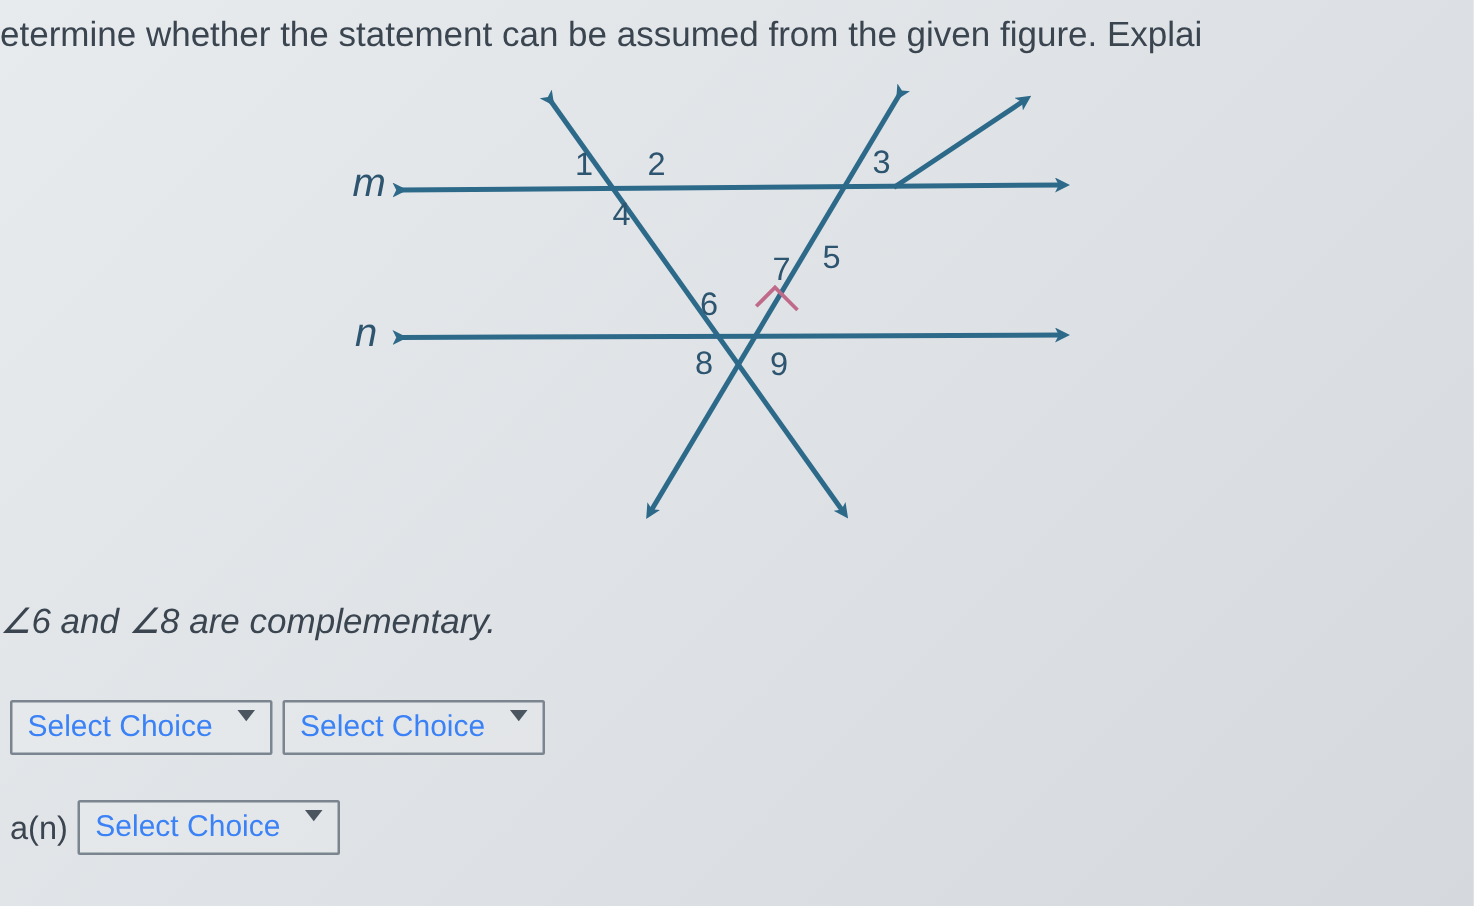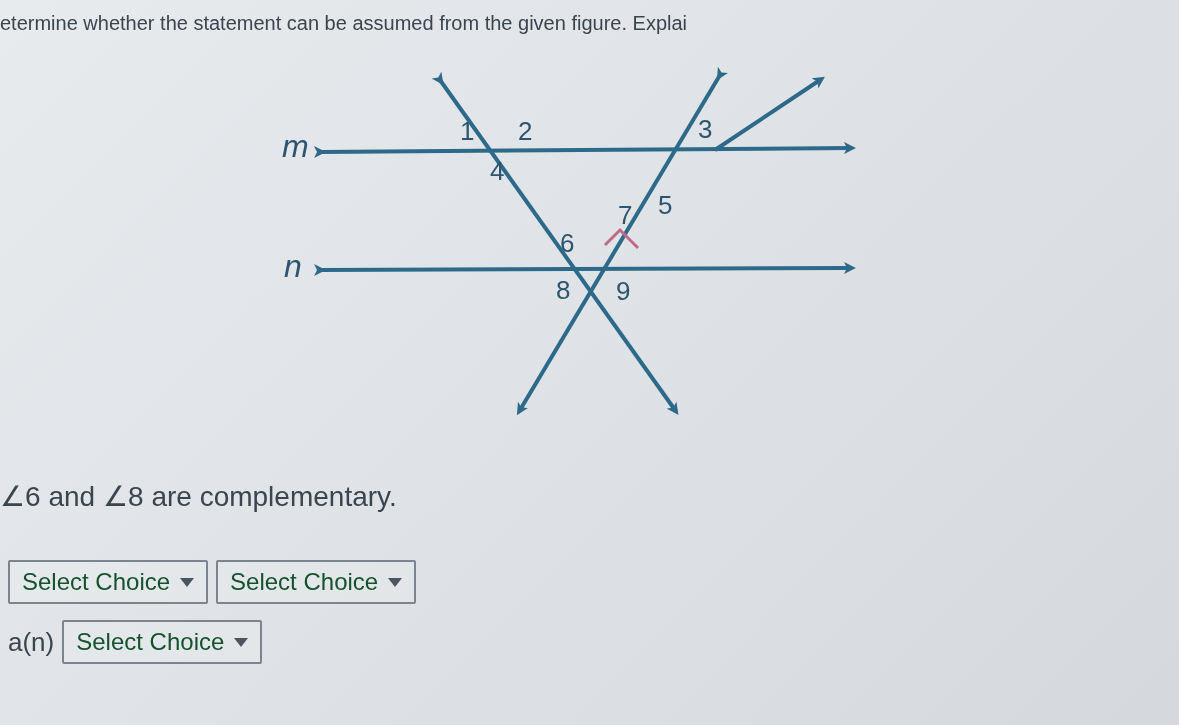--- a/index.html
+++ b/index.html
@@ -9,21 +9,21 @@
       background: linear-gradient(135deg, #e8ebee 0%, #d5d9dd 100%);
       font-family: Arial, sans-serif;
       color: #3a4550;
       overflow: hidden;
       position: relative;
     }
     .question-text {
       position: absolute;
       top: 12px;
       left: 0;
-      font-size: 20px;
+      font-size: 28px;
       color: #3a4550;
       font-weight: 400;
       white-space: nowrap;
     }
     .diagram-area {
       position: absolute;
       top: 60px;
       left: 260px;
       width: 640px;
       height: 370px;
@@ -48,55 +48,56 @@
       font-size: 26px;
       color: #2d5570;
       font-weight: 500;
     }
     .statement-text {
       position: absolute;
       top: 480px;
       left: 0;
       font-size: 28px;
       color: #3a4550;
+      font-style: italic;
     }
     .bottom-row {
       position: absolute;
       top: 560px;
       left: 8px;
       display: flex;
       align-items: center;
       flex-wrap: wrap;
       gap: 8px;
       font-size: 26px;
       color: #3a4550;
       width: 1160px;
     }
     .select-box {
       border: 2px solid #7a8590;
       background: rgba(255,255,255,0.15);
       padding: 6px 12px;
       display: inline-flex;
-      align-items: center;
-      gap: 10px;
-      color: #14532d;
+      align-items: flex-start;
+      gap: 20px;
+      color: #3b82f6;
       font-size: 24px;
       cursor: pointer;
       border-radius: 2px;
     }
     .chevron {
       width: 0;
       height: 0;
       border-left: 7px solid transparent;
       border-right: 7px solid transparent;
       border-top: 9px solid #4a5560;
     }
     .row2 {
       position: absolute;
-      top: 620px;
+      top: 640px;
       left: 8px;
       display: flex;
       align-items: center;
       gap: 8px;
       font-size: 26px;
       color: #3a4550;
     }
   </style>
 </head>
 <body>

